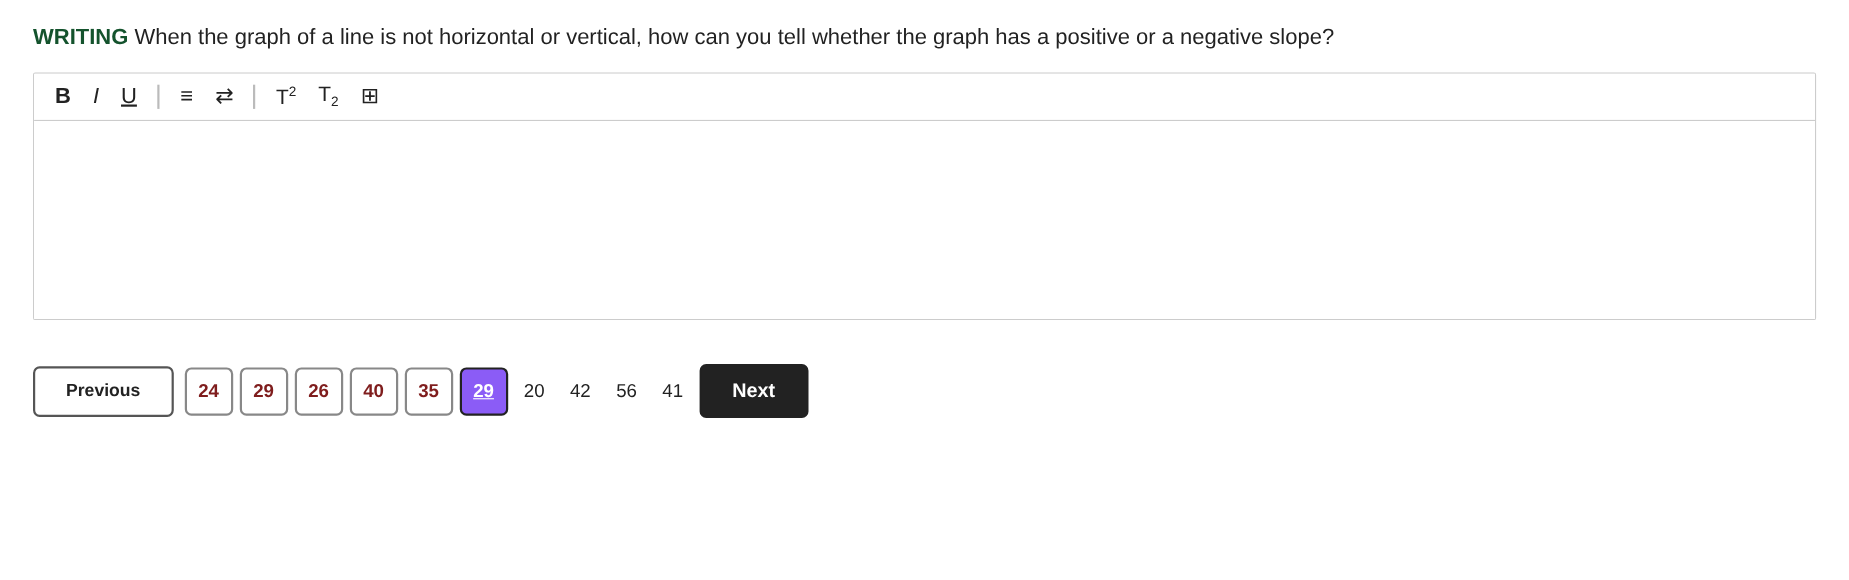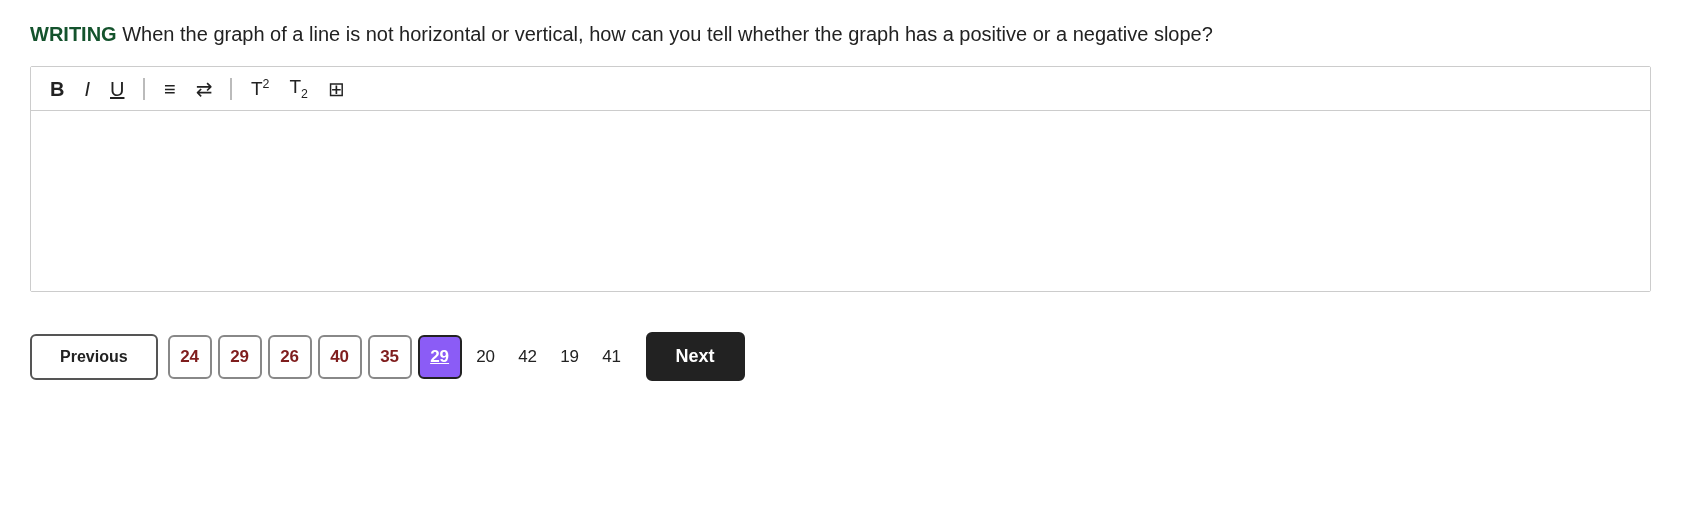--- a/index.html
+++ b/index.html
@@ -127,21 +127,20 @@
 
     .btn-next {
       background: #222;
       border: 2px solid #222;
       border-radius: 6px;
       padding: 12px 28px;
       font-size: 18px;
       font-weight: 700;
       cursor: pointer;
       color: #fff;
-      margin-left: 10px;
     }
 
     .superscript { vertical-align: super; font-size: 0.65em; }
     .subscript { vertical-align: sub; font-size: 0.65em; }
   </style>
 </head>
 <body>
 
 <p class="question-text">
   <strong class="writing-label">WRITING</strong><span> When the graph of a line is not horizontal or vertical, how can you tell whether the graph has a positive or a negative slope?</span>
@@ -166,16 +165,16 @@
 <div class="pagination-row">
   <button class="btn-previous">Previous</button>
   <button class="page-num">24</button>
   <button class="page-num">29</button>
   <button class="page-num">26</button>
   <button class="page-num">40</button>
   <button class="page-num">35</button>
   <button class="page-num active">29</button>
   <button class="page-num-plain">20</button>
   <button class="page-num-plain">42</button>
-  <button class="page-num-plain">19</button>
+  <button class="page-num-plain">56</button>
   <button class="page-num-plain">41</button>
   <button class="btn-next">Next</button>
 </div>
 
 </body></html>

